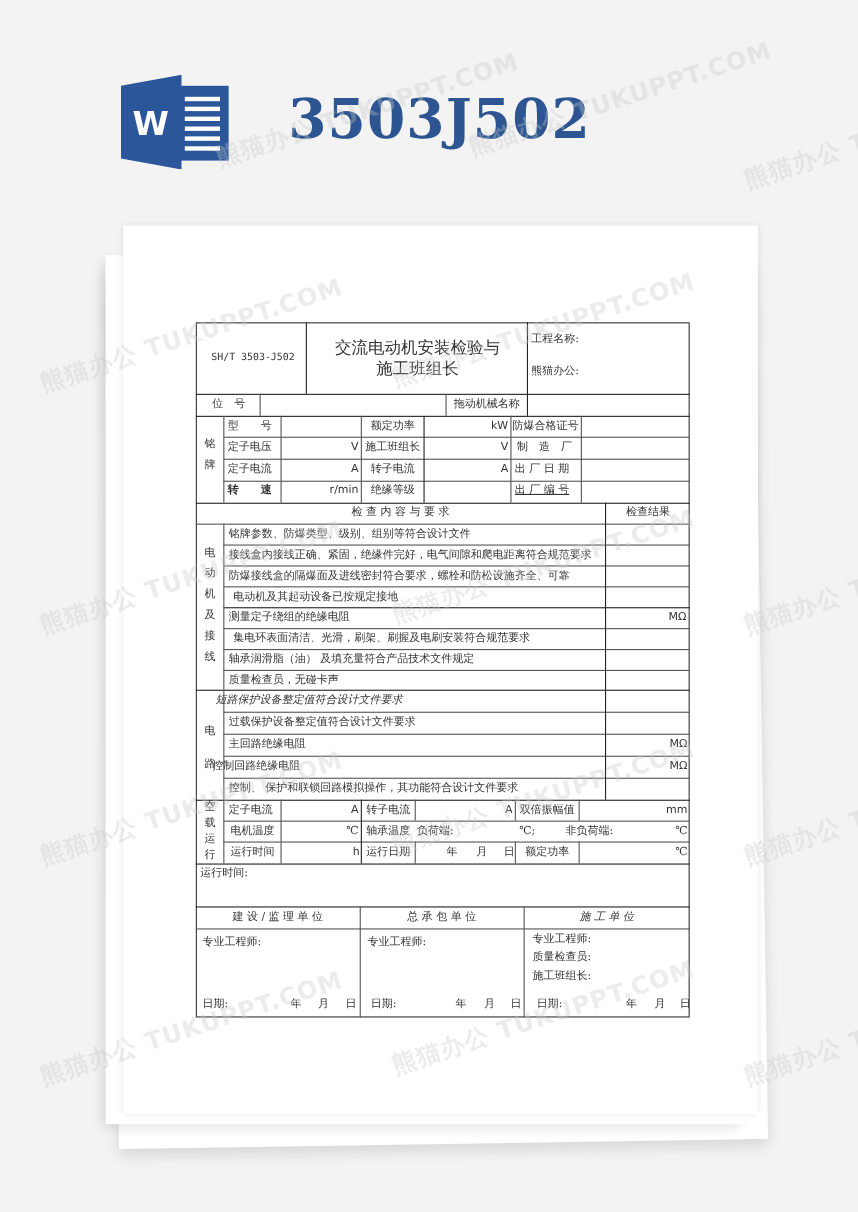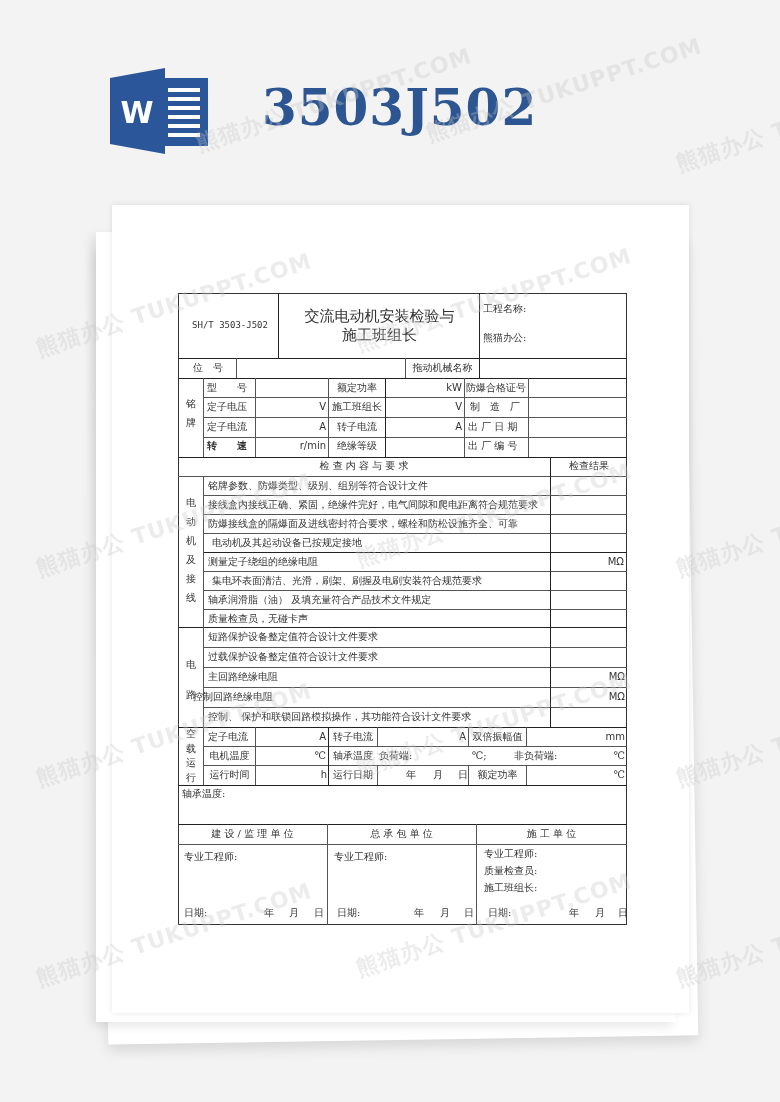--- a/index.html
+++ b/index.html
@@ -135,38 +135,38 @@
 <div class="t" style="left:207px;top:420px;width:46px;">定子电流</div>
 <div class="t ts r" style="left:256px;top:420px;width:70px;">A</div>
 <div class="t c" style="left:329px;top:420px;width:56px;">转子电流</div>
 <div class="t ts r" style="left:386px;top:420px;width:76px;">A</div>
 <div class="t" style="left:468px;top:420px;width:60px;">出 厂 日 期</div>
 
 <div class="t" style="left:207px;top:439px;width:46px;font-weight:bold;">转　　速</div>
 <div class="t ts r" style="left:256px;top:439px;width:70px;">r/min</div>
 <div class="t c" style="left:329px;top:439px;width:56px;font-family:Liberation Serif, serif;">绝缘等级</div>
 <div class="t ts r" style="left:386px;top:439px;width:76px;"></div>
-<div class="t" style="left:468px;top:439px;width:60px;">出 厂 编 号</div>
+<div class="t" style="left:468px;top:439px;width:60px;text-decoration:underline;">出 厂 编 号</div>
 
 <div class="t c" style="left:178px;top:459px;width:372px;">检 查 内 容 与 要 求</div>
 <div class="t c" style="left:551px;top:459px;width:76px;">检查结果</div>
 
 <div class="vert" style="left:184px;top:493px;height:120px;">电动机及接线</div>
 <div class="t" style="left:208px;top:479px;">铭牌参数、防爆类型、级别、组别等符合设计文件</div>
 <div class="t" style="left:208px;top:498px;">接线盒内接线正确、紧固，绝缘件完好，电气间隙和爬电距离符合规范要求</div>
 <div class="t" style="left:208px;top:517px;">防爆接线盒的隔爆面及进线密封符合要求，螺栓和防松设施齐全、可靠</div>
 <div class="t" style="left:212px;top:536px;">电动机及其起动设备已按规定接地</div>
 <div class="t" style="left:208px;top:555px;">测量定子绕组的绝缘电阻</div>
 <div class="t ts r" style="left:552px;top:555px;width:72px;">MΩ</div>
 <div class="t" style="left:212px;top:574px;">集电环表面清洁、光滑，刷架、刷握及电刷安装符合规范要求</div>
 <div class="t" style="left:208px;top:593px;">轴承润滑脂（油） 及填充量符合产品技术文件规定</div>
 <div class="t" style="left:208px;top:612px;">质量检查员，无碰卡声</div>
 
 <div class="vert" style="left:184px;top:650px;height:60px;line-height:30px;">电路</div>
-<div class="t" style="left:208px;top:630px;">短路保护设备整定值符合设计文件要求</div>
+<div class="t" style="left:196px;top:630px;font-style:italic;">短路保护设备整定值符合设计文件要求</div>
 <div class="t" style="left:208px;top:650px;">过载保护设备整定值符合设计文件要求</div>
 <div class="t" style="left:208px;top:670px;">主回路绝缘电阻</div>
 <div class="t ts r" style="left:552px;top:670px;width:73px;">MΩ</div>
 <div class="t" style="left:193px;top:690px;">控制回路绝缘电阻</div>
 <div class="t ts r" style="left:552px;top:690px;width:73px;">MΩ</div>
 <div class="t" style="left:208px;top:710px;">控制、 保护和联锁回路模拟操作，其功能符合设计文件要求</div>
 
 <div class="vert" style="left:184px;top:727px;height:58px;line-height:14.5px;">空载运行</div>
 <div class="t" style="left:208px;top:730px;">定子电流</div>
 <div class="t ts r" style="left:256px;top:730px;width:70px;">A</div>
@@ -185,26 +185,26 @@
 
 <div class="t c" style="left:204px;top:768px;width:51px;">运行时间</div>
 <div class="t ts r" style="left:256px;top:768px;width:71px;">h</div>
 <div class="t c" style="left:329px;top:768px;width:48px;">运行日期</div>
 <div class="t" style="left:406px;top:768px;">年</div>
 <div class="t" style="left:433px;top:768px;">月</div>
 <div class="t" style="left:458px;top:768px;">日</div>
 <div class="t c" style="left:469px;top:768px;width:57px;">额定功率</div>
 <div class="t r" style="left:527px;top:768px;width:98px;">℃</div>
 
-<div class="t" style="left:182px;top:787px;">轴承温度:</div>
+<div class="t" style="left:182px;top:787px;">运行时间:</div>
 <div class="t" style="left:182px;top:802px;width:440px;height:20px;"></div>
 
 <div class="t c" style="left:178px;top:827px;width:149px;">建 设 / 监 理 单 位</div>
 <div class="t c" style="left:327px;top:827px;width:149px;">总 承 包 单 位</div>
-<div class="t c" style="left:476px;top:827px;width:151px;">施 工 单 位</div>
+<div class="t c" style="left:476px;top:827px;width:151px;font-style:italic;">施 工 单 位</div>
 
 <div class="t" style="left:184px;top:850px;">专业工程师:</div>
 <div class="t" style="left:184px;top:906px;">日期:</div>
 <div class="t" style="left:264px;top:906px;">年</div>
 <div class="t" style="left:289px;top:906px;">月</div>
 <div class="t" style="left:314px;top:906px;">日</div>
 
 <div class="t" style="left:334px;top:850px;">专业工程师:</div>
 <div class="t" style="left:337px;top:906px;">日期:</div>
 <div class="t" style="left:414px;top:906px;">年</div>

